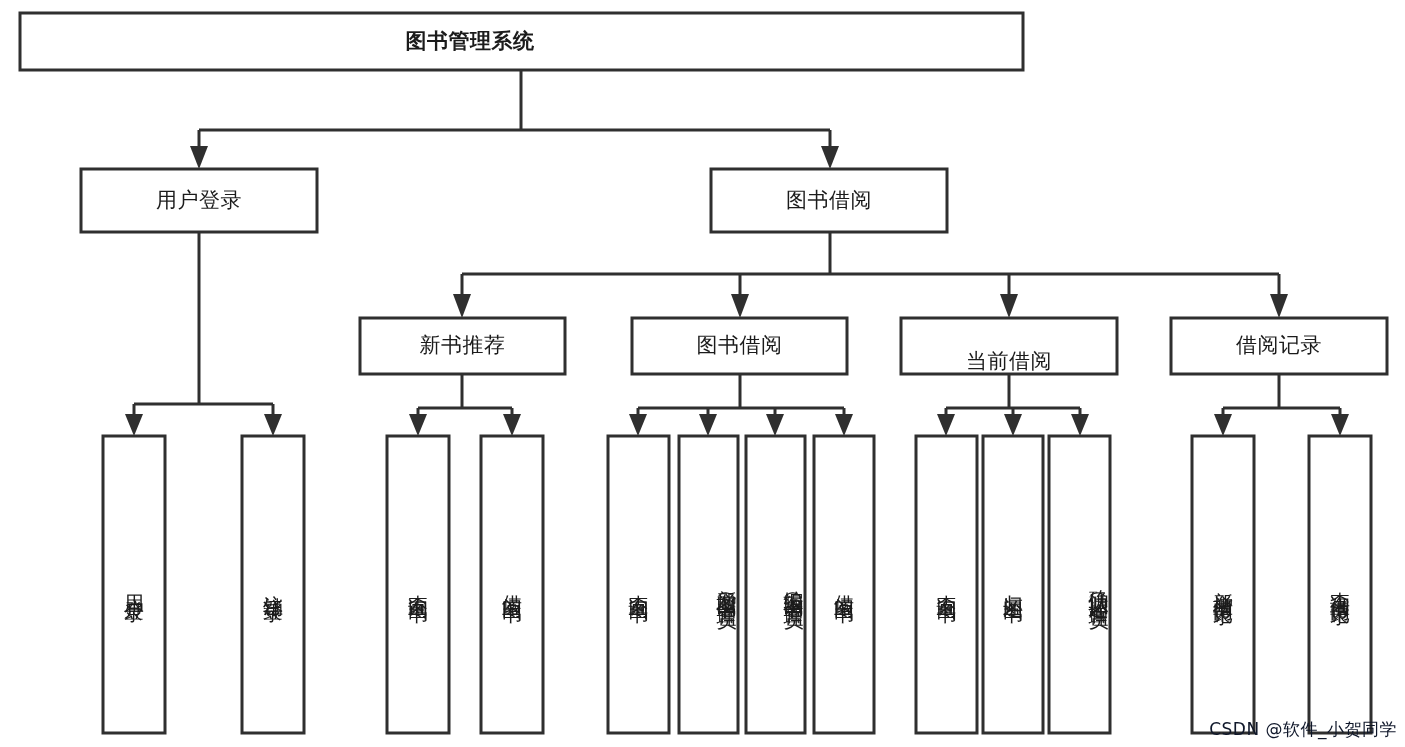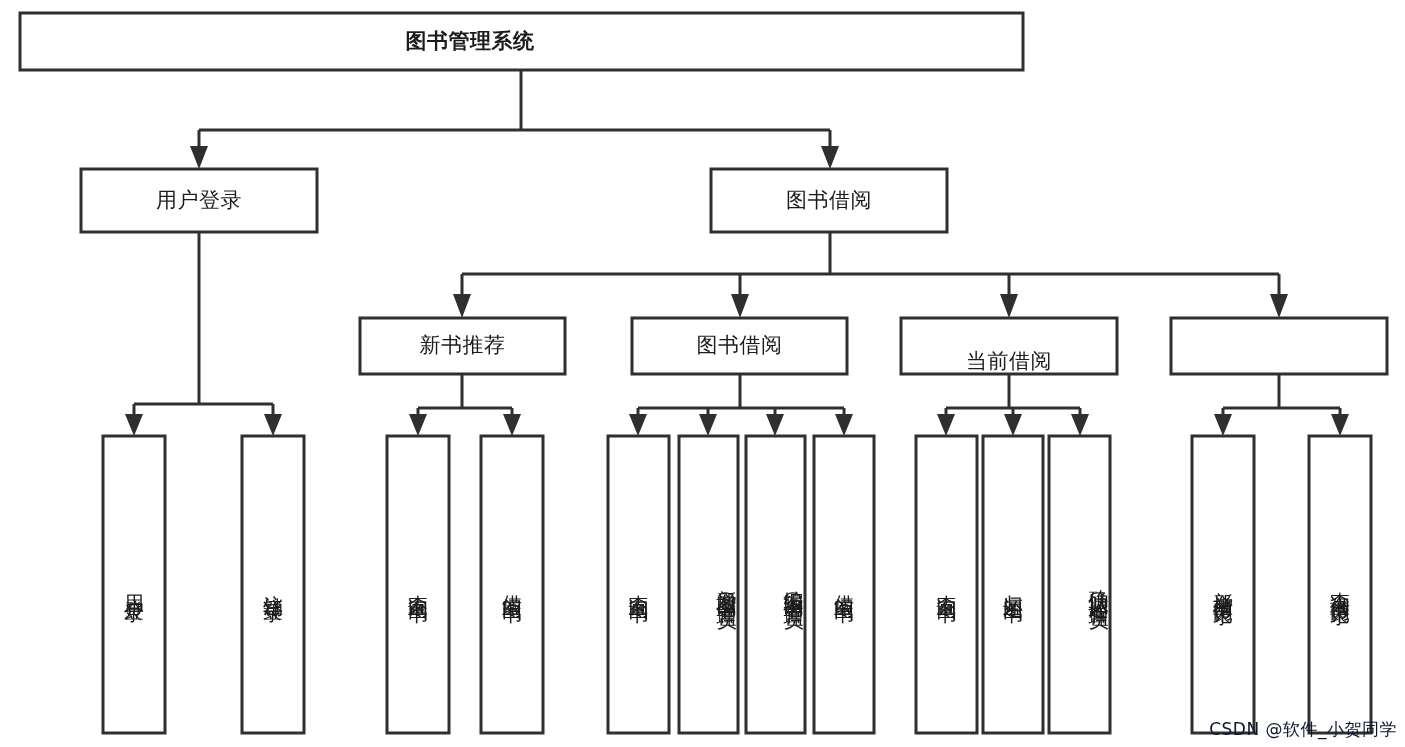--- a/index.html
+++ b/index.html
@@ -172,20 +172,21 @@
   </svg>
 
   <div class="node-label horizontal" style="left:20px; top:13px; width:900px; height:57px;font-weight:bold;">图书管理系统</div>
 
   <div class="node-label horizontal" style="left:81px; top:169px; width:236px; height:63px;">用户登录</div>
   <div class="node-label horizontal" style="left:711px; top:169px; width:236px; height:63px;">图书借阅</div>
 
   <div class="node-label horizontal" style="left:360px; top:318px; width:205px; height:56px;border-radius:7px;">新书推荐</div>
   <div class="node-label horizontal" style="left:632px; top:318px; width:215px; height:56px;">图书借阅</div>
   <div class="node-label horizontal" style="left:901px; top:334px; width:216px; height:56px;">当前借阅</div>
+  <div class="node-label horizontal" style="left:1171px; top:318px; width:216px; height:56px;">借阅记录</div>
 
   <div class="node-label vertical centered" style="left:103px; top:436px; width:62px; height:297px;">用户登录</div>
   <div class="node-label vertical centered" style="left:242px; top:436px; width:62px; height:297px;">注销登录</div>
   <div class="node-label vertical centered" style="left:387px; top:436px; width:62px; height:297px;">查询图书</div>
   <div class="node-label vertical centered" style="left:481px; top:436px; width:62px; height:297px;">借阅图书</div>
   <div class="node-label vertical centered" style="left:608px; top:436px; width:61px; height:297px;">查询图书</div>
   <div class="node-label vertical" style="left:679px; top:436px; width:59px; height:297px;">新增图书（管理员）</div>
   <div class="node-label vertical" style="left:746px; top:436px; width:59px; height:297px;">编辑图书（管理员）</div>
   <div class="node-label vertical centered" style="left:814px; top:436px; width:60px; height:297px;">借阅图书</div>
   <div class="node-label vertical centered" style="left:916px; top:436px; width:61px; height:297px;">查询图书</div>

